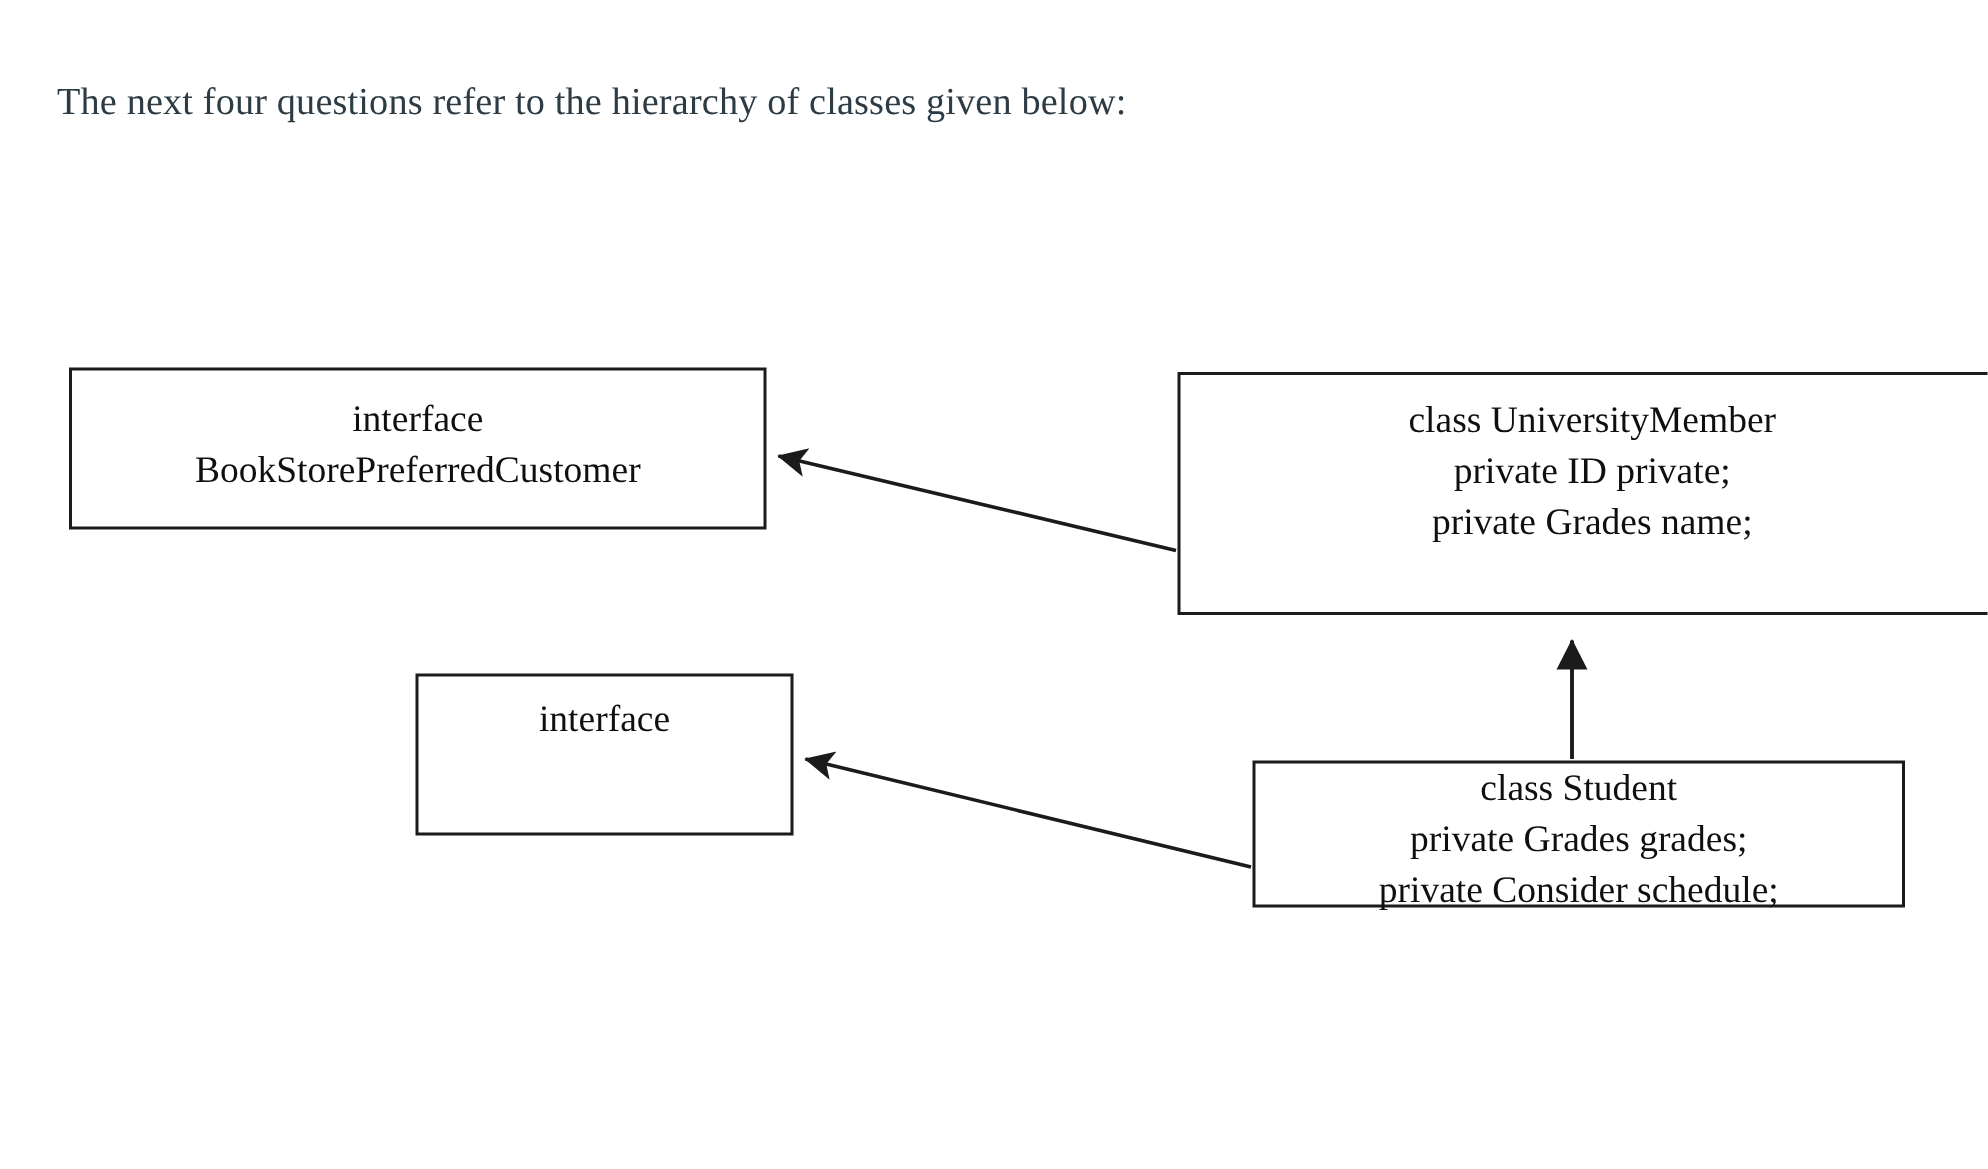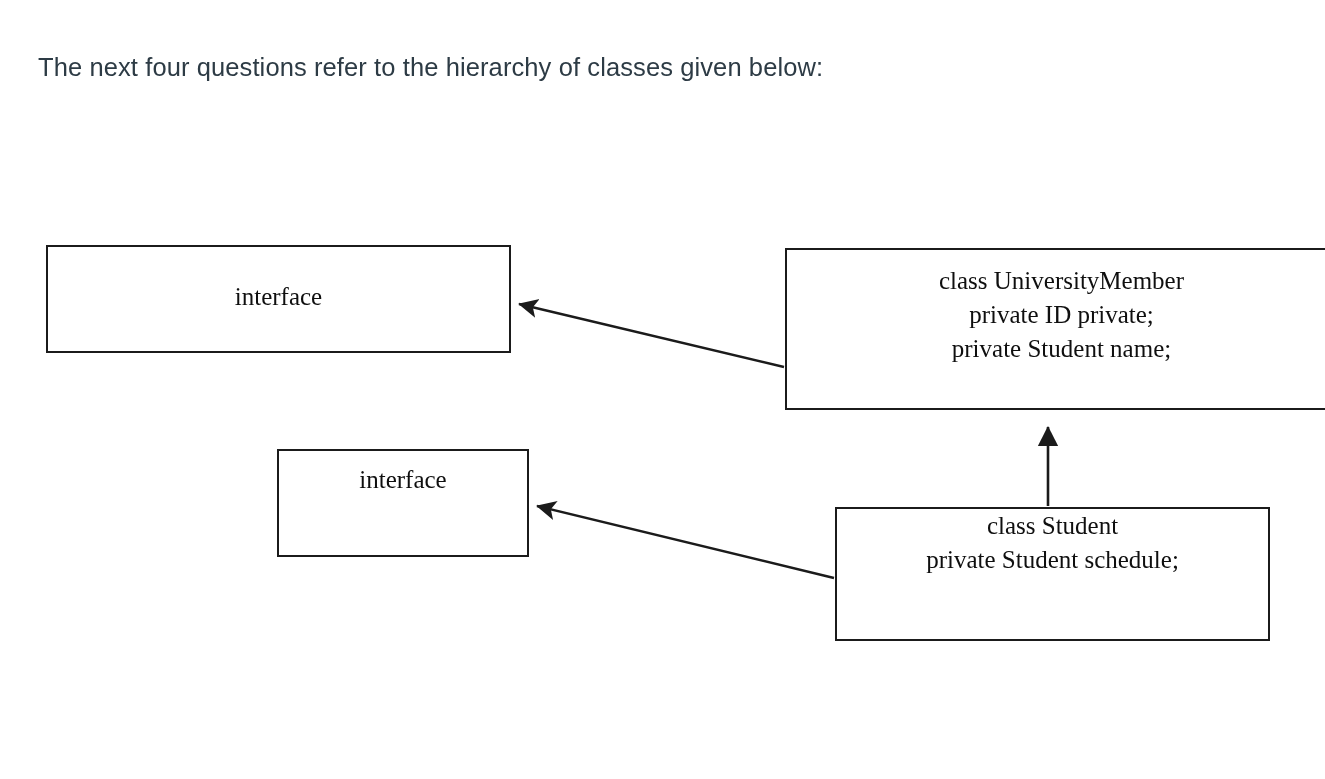--- a/index.html
+++ b/index.html
@@ -25,21 +25,21 @@
   }
   .prose-line {
     color: #2d3b45;
     font-family: "Liberation Sans", sans-serif;
     font-size: 25.5px;
     line-height: 47px;
     font-weight: 400;
     letter-spacing: 0.1px;
     white-space: pre-wrap;
   }
-  .prose-para-1 { margin: 0 0 24px 0; }
+  .prose-para-1 { margin: 0 0 24px 0; font-family: Liberation Serif, serif; }
   .prose-para-2 { margin: 0; }
 
   
   #diagram {
     position: absolute;
     left: 0;
     top: 0;
     width: 1325px;
     height: 779px;
   }
@@ -81,22 +81,22 @@
     left: 785px; top: 248px; width: 553px;  height: 162px;
     justify-content: flex-start;
     padding-top: 14px;
   }
   #box-cangraduate {
     left: 277px; top: 449px; width: 252px;  height: 108px;
     justify-content: flex-start;
     padding-top: 12px;
   }
   #box-student {
-    left: 835px; top: 507px; width: 435px;  height: 134px;
-    justify-content: flex-start;
+    left: 835px; top: 507px; width: 435px;  height: 98px;
+    justify-content: space-between;
     padding-bottom: 2px;
   }
 </style>
 </head>
 <body>
 
 <div id="prose">
   <p class="prose-line prose-para-1">The next four questions refer to the hierarchy of classes given below:</p>
 </div>
 
@@ -117,30 +117,32 @@
 
     <line x1="784" y1="367" x2="519" y2="304" stroke="#1b1b1b" stroke-width="2.4" marker-end="url(#arrow-diag-1)"></line>
 
     <line x1="834" y1="578" x2="537" y2="506" stroke="#1b1b1b" stroke-width="2.4" marker-end="url(#arrow-diag-2)"></line>
 
     <line x1="1048" y1="506" x2="1048" y2="427" stroke="#1b1b1b" stroke-width="2.6" marker-end="url(#arrow-vert)"></line>
   </svg>
 
   <div class="uml-box" id="box-bookstore">
     <span class="line">interface</span>
+    <span class="line">BookStorePreferredCustomer</span>
   </div>
 
   <div class="uml-box" id="box-university">
     <span class="line">class UniversityMember</span>
     <span class="line">private ID private;</span>
-    <span class="line">private Student name;</span>
+    <span class="line">private Grades name;</span>
   </div>
 
   <div class="uml-box" id="box-cangraduate">
     <span class="line">interface</span>
   </div>
 
   <div class="uml-box" id="box-student">
     <span class="line">class Student</span>
-    <span class="line">private Student schedule;</span>
+    <span class="line">private Grades grades;</span>
+    <span class="line">private Consider schedule;</span>
   </div>
 
 </div>
 
 </body></html>

